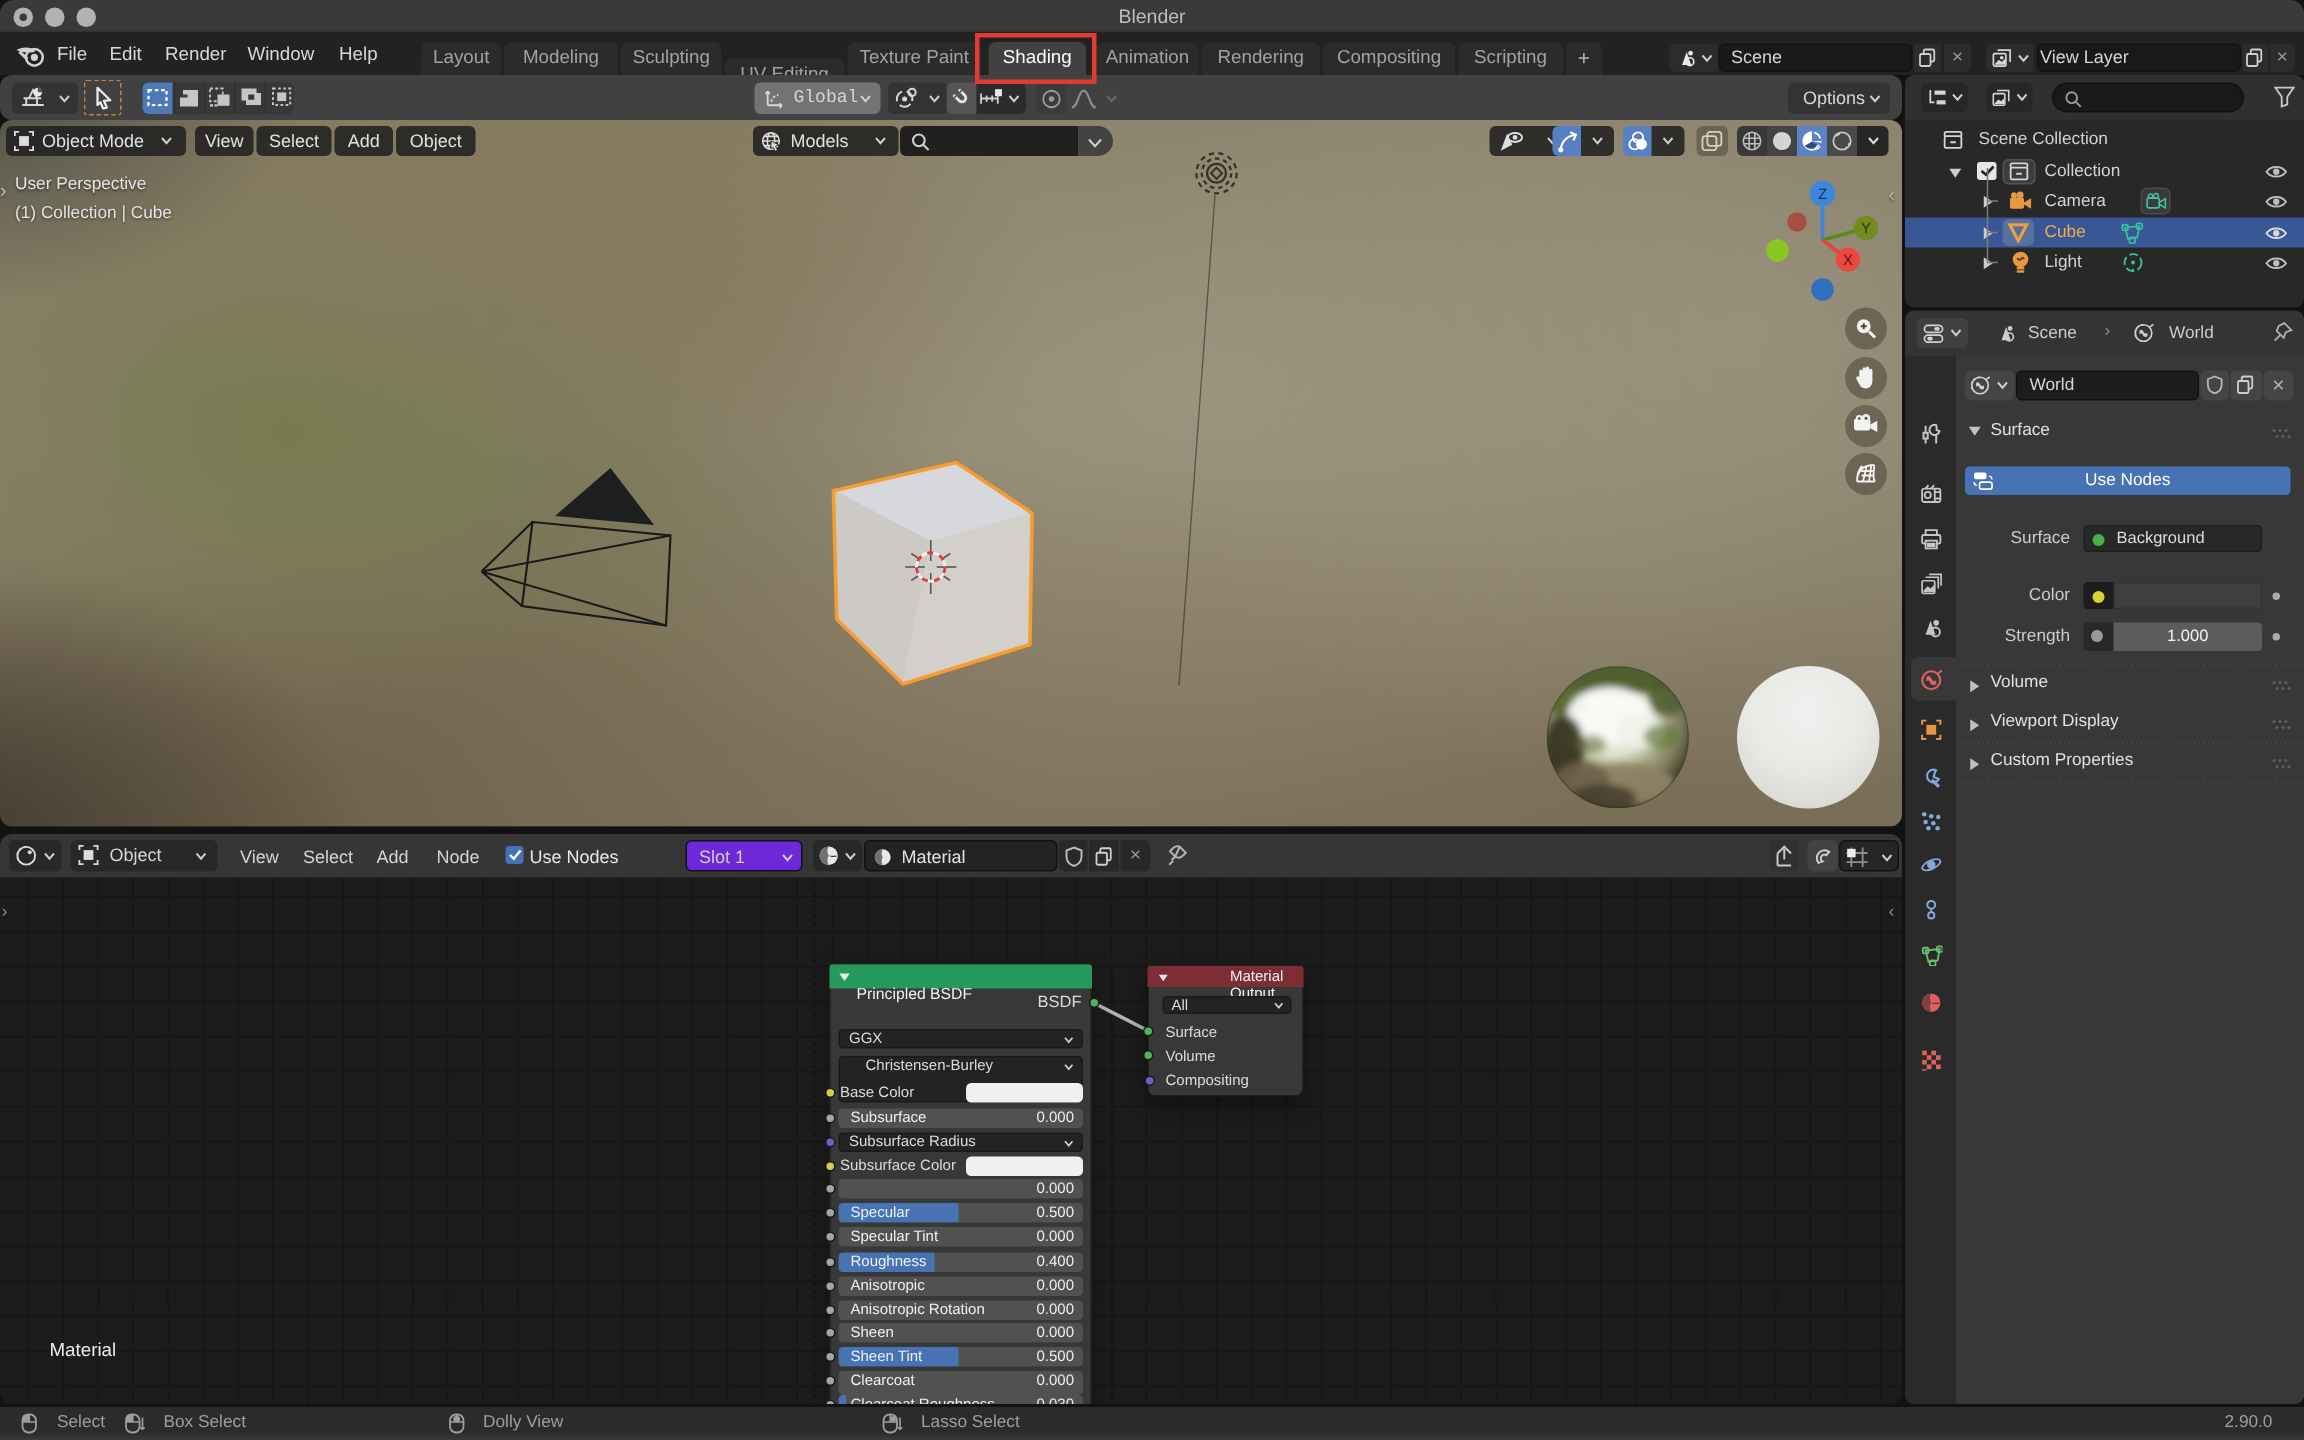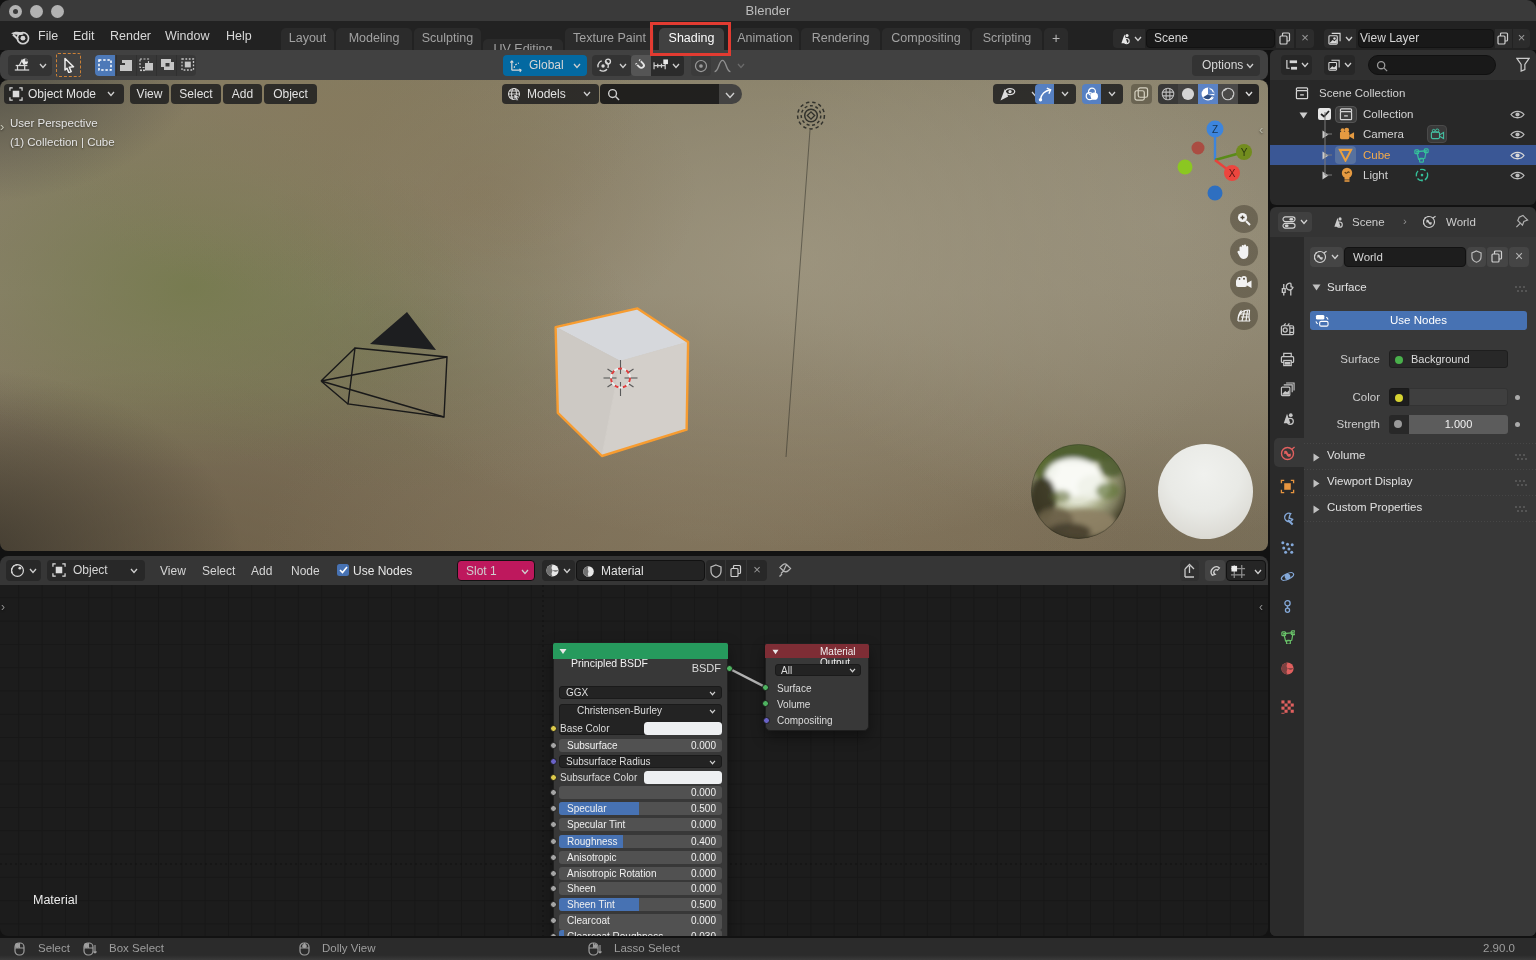--- a/index.html
+++ b/index.html
@@ -183,21 +183,21 @@
   </svg>
   <svg style="position:absolute;left:160px;top:8px;" width="15" height="14" viewBox="0 0 15 14">
     <path d="M1 1 H11 V4 H14 V12 H4 V9 H1 Z" fill="#c6c6c6"></path>
     <rect x="5.5" y="5" width="4" height="3.5" fill="#383838"></rect>
   </svg>
   <svg style="position:absolute;left:181px;top:8px;" width="15" height="14" viewBox="0 0 15 14">
     <rect x="1" y="1" width="11.5" height="11" fill="none" stroke="#c6c6c6" stroke-width="1.3" stroke-dasharray="1.8 1.6"></rect>
     <rect x="3.8" y="3.6" width="6" height="5.8" fill="#c6c6c6"></rect>
   </svg>
 
-  <div class="pill" style="left:503px;top:5px;width:84px;height:21px;background:#0369a1;">
+  <div class="pill" style="left:503px;top:5px;width:84px;height:21px;background:#737373;font-family:Liberation Mono, monospace;">
     <svg style="position:absolute;left:6px;top:3px;" width="15" height="15" viewBox="0 0 16 16">
       <g stroke="#d8d8d8" stroke-width="1.3" fill="none">
         <path d="M3 13 L3 3 M3 13 L13 13"></path>
         <path d="M3 3 L1.5 5 M3 3 L4.5 5 M13 13 L11 11.7 M13 13 L11.5 14.8"></path>
         <path d="M5.5 10.5 A6 6 0 0 1 10.5 5.5" stroke-dasharray="1.8 1.4"></path>
       </g>
     </svg>
     <span style="position:absolute;left:26px;top:3px;">Global</span>
     <svg style="position:absolute;left:70px;top:8px;" width="8" height="6" viewBox="0 0 8 6">
         <path d="M1 1 L4 4.5 L7 1" stroke="#cfcfcf" stroke-width="1.3" fill="none"></path>
@@ -524,21 +524,21 @@
   <div class="nhdr-item" style="left:160px;">View</div>
   <div class="nhdr-item" style="left:202px;">Select</div>
   <div class="nhdr-item" style="left:251px;">Add</div>
   <div class="nhdr-item" style="left:291px;">Node</div>
   <div style="position:absolute;left:337px;top:8px;width:12px;height:12px;background:#4772b3;border-radius:2.5px;">
     <svg style="position:absolute;left:1.5px;top:2px;" width="9" height="8" viewBox="0 0 9 8">
         <path d="M1 4 L3.5 6.5 L8 1" stroke="#fff" stroke-width="1.6" fill="none"></path>
       </svg>
   </div>
   <div class="nhdr-item" style="left:353px;color:#e8e8e8;">Use Nodes</div>
-  <div class="fld" style="left:457px;top:4px;width:78px;height:21px;background:#be185d;">
+  <div class="fld" style="left:457px;top:4px;width:78px;height:21px;background:#6d28d9;">
     <span style="position:absolute;left:8px;top:3px;color:#cfcfcf;">Slot 1</span>
     <svg style="position:absolute;left:63px;top:8px;" width="8" height="6" viewBox="0 0 8 6">
         <path d="M1 1 L4 4.5 L7 1" stroke="#cfcfcf" stroke-width="1.3" fill="none"></path>
       </svg>
   </div>
   <div class="pill" style="left:542px;top:4px;width:33px;height:21px;background:#282828;">
     <svg style="position:absolute;left:3px;top:3px;" width="15" height="15" viewBox="0 0 16 16">
       <circle cx="8" cy="8" r="6.5" fill="#e8e8e8"></circle>
       <path d="M8 1.5 A6.5 6.5 0 0 0 8 14.5 A6.5 6.5 0 0 1 8 8 A6.5 6.5 0 0 1 8 1.5" fill="#707070"></path>
       <path d="M8 8 A6.5 6.5 0 0 0 14.5 8 L8 8" fill="#2b2b2b"></path>

